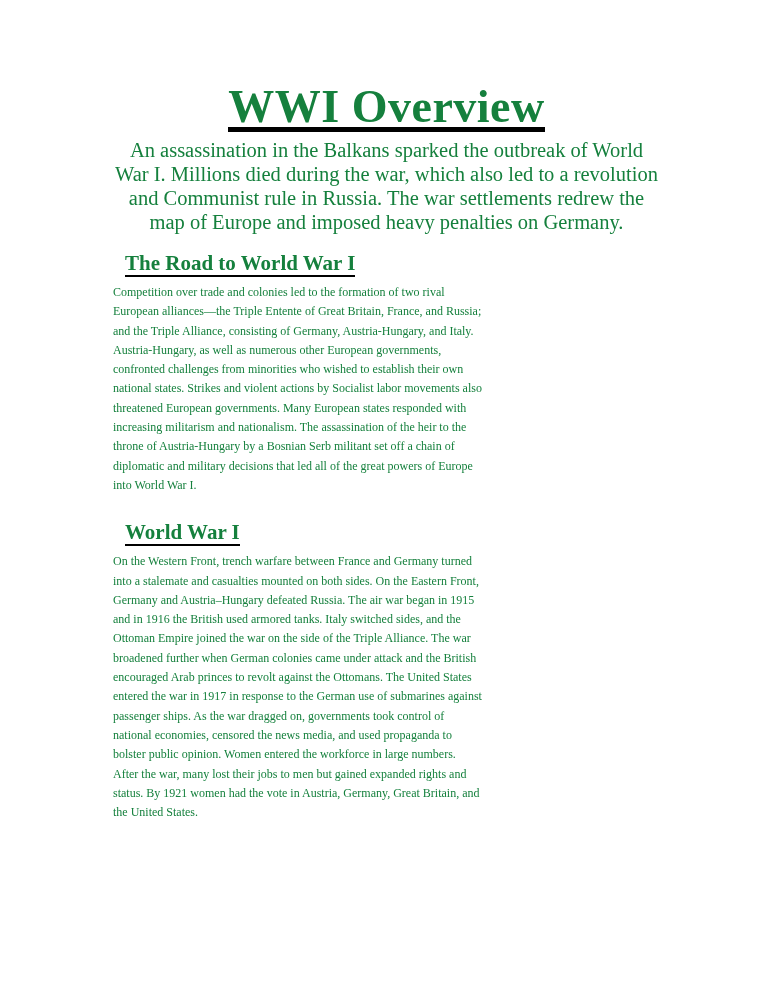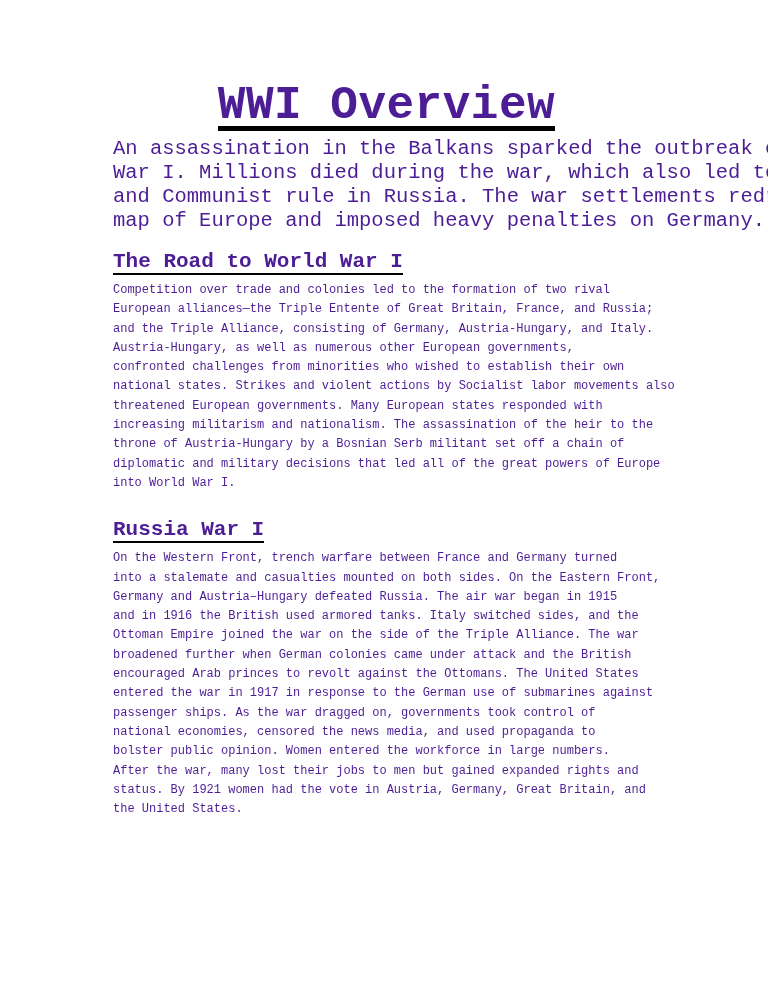--- a/index.html
+++ b/index.html
@@ -1,22 +1,22 @@
 <!DOCTYPE html>
 <html><head>
 <meta charset="utf-8">
 <style>
   html, body { margin: 0; padding: 0; background: #ffffff; }
   .page {
     position: relative;
     width: 768px;
     height: 994px;
     background: #ffffff;
-    color: #4c1d95;
-    font-family: Liberation Mono, monospace;
+    color: #15803d;
+    font-family: Liberation Serif, serif;
     overflow: hidden;
   }
   .content { padding: 0 108px 0 113px; }
   .doc-title {
     margin: 84px 0 6px 0;
     text-align: center;
     font-size: 46px;
     font-weight: 700;
     line-height: 45px;
     letter-spacing: 0.5px;
@@ -29,21 +29,21 @@
   .intro {
     margin: 0;
     font-size: 20.5px;
     line-height: 24px;
     text-align: center;
     white-space: pre;
   }
   .section { margin-top: 16px; }
   .section + .section { margin-top: 24px; }
   .section-heading {
-    margin: 0 0 6px 0;
+    margin: 0 0 6px 12px;
     font-size: 21px;
     font-weight: 700;
     line-height: 26px;
   }
   .underline-thin {
     display: inline-block;
     line-height: 23px;
     border-bottom: 2px solid #000000;
   }
   .section-body {
@@ -75,21 +75,21 @@
 confronted challenges from minorities who wished to establish their own
 national states. Strikes and violent actions by Socialist labor movements also
 threatened European governments. Many European states responded with
 increasing militarism and nationalism. The assassination of the heir to the
 throne of Austria-Hungary by a Bosnian Serb militant set off a chain of
 diplomatic and military decisions that led all of the great powers of Europe
 into World War I.</p>
     </div>
 
     <div class="section">
-      <h2 class="section-heading"><span class="underline-thin">Russia War I</span></h2>
+      <h2 class="section-heading"><span class="underline-thin">World War I</span></h2>
       <p class="section-body">On the Western Front, trench warfare between France and Germany turned
 into a stalemate and casualties mounted on both sides. On the Eastern Front,
 Germany and Austria–Hungary defeated Russia. The air war began in 1915
 and in 1916 the British used armored tanks. Italy switched sides, and the
 Ottoman Empire joined the war on the side of the Triple Alliance. The war
 broadened further when German colonies came under attack and the British
 encouraged Arab princes to revolt against the Ottomans. The United States
 entered the war in 1917 in response to the German use of submarines against
 passenger ships. As the war dragged on, governments took control of
 national economies, censored the news media, and used propaganda to

